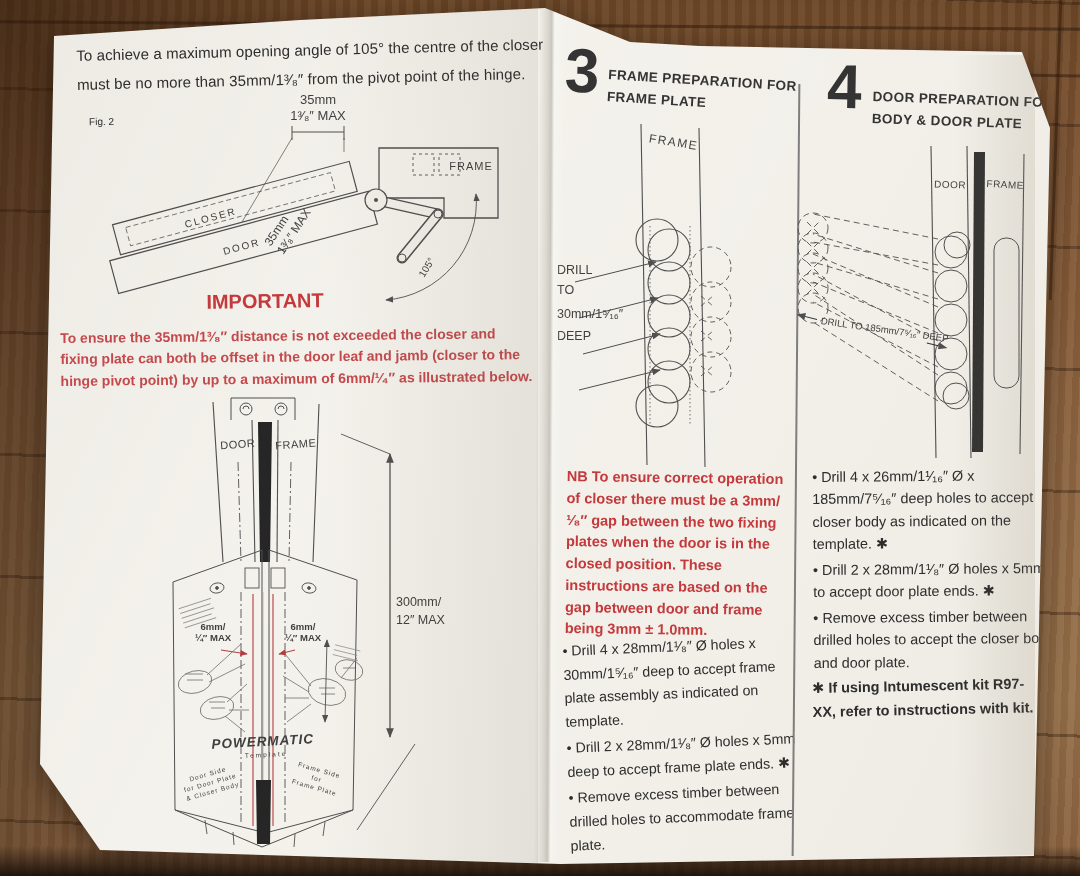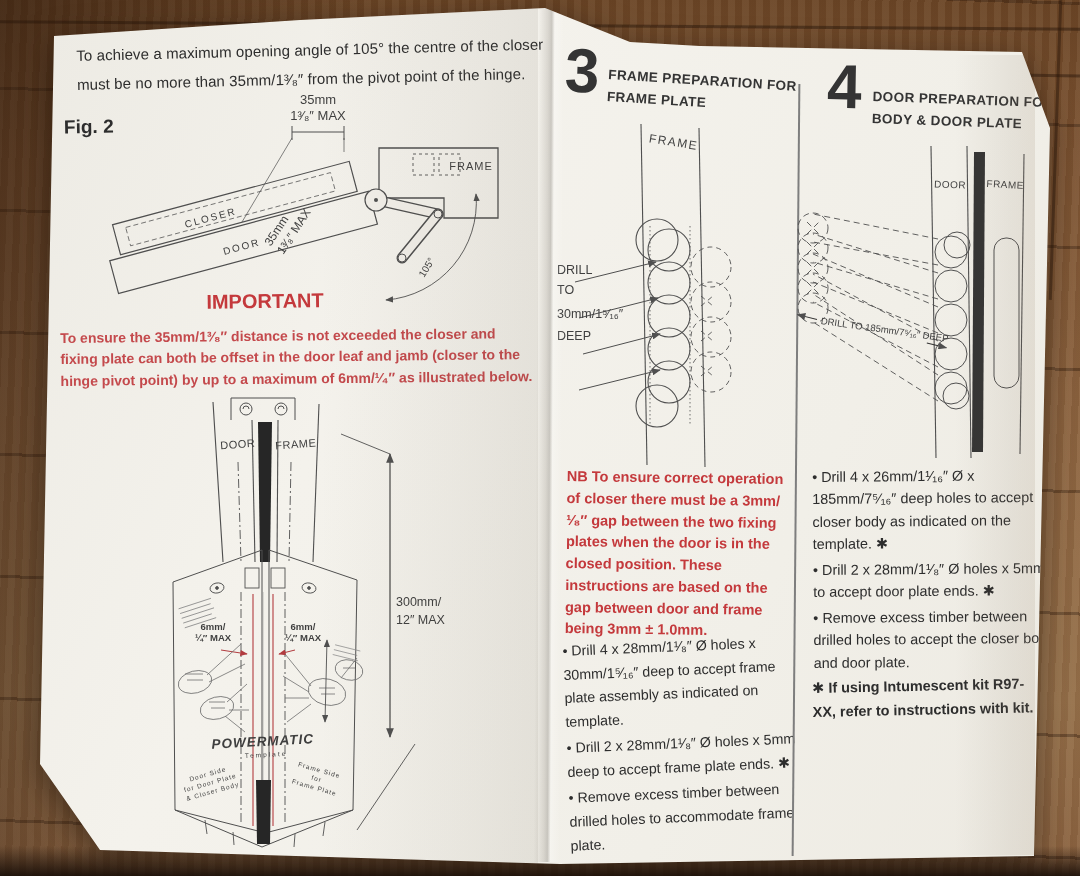--- a/index.html
+++ b/index.html
@@ -43,21 +43,21 @@
     position:absolute;left:955px;top:55px;width:80px;height:800px;
     background:linear-gradient(90deg, rgba(0,0,0,0), rgba(125,108,86,.10) 70%, rgba(150,130,105,.16));
   }
   .section-divider{
     position:absolute;left:795px;top:84px;width:1.6px;height:772px;
     background:#7e7e7e;transform:rotate(.5deg);
   }
   
   .txt{position:absolute;color:#2d2d2d;}
   .intro{left:76px;top:42px;width:472px;font-size:15px;line-height:1.9;letter-spacing:.1px;transform:rotate(-1.4deg);transform-origin:left top;}
-  .figlbl{left:64px;top:116px;font-size:19px;font-weight:bold;transform:rotate(-1deg);}
+  .figlbl{left:89px;top:116px;font-size:10px;font-weight:normal;transform:rotate(-1deg);}
   .imp-title{left:115px;top:290px;width:300px;text-align:center;font-size:20px;font-weight:bold;color:#c4393c;transform:rotate(-.8deg);}
   .imp-body{left:60px;top:328px;width:472px;font-size:14px;line-height:1.52;font-weight:bold;color:#c4494c;transform:rotate(-.6deg);transform-origin:left top;}
   .big-num{position:absolute;font-size:62px;font-weight:bold;color:#343434;line-height:1;}
   .num3{left:565px;top:40px;transform:rotate(2deg);}
   .num4{left:827px;top:56px;transform:rotate(1deg);}
   .sec-title{position:absolute;font-size:13.5px;font-weight:bold;color:#343434;letter-spacing:.4px;line-height:1.65;}
   .title3{left:609px;top:64px;transform:rotate(3.6deg);transform-origin:left top;}
   .title4{left:873px;top:86px;transform:rotate(2deg);transform-origin:left top;}
   .nb{
     position:absolute;left:567px;top:466px;width:232px;

